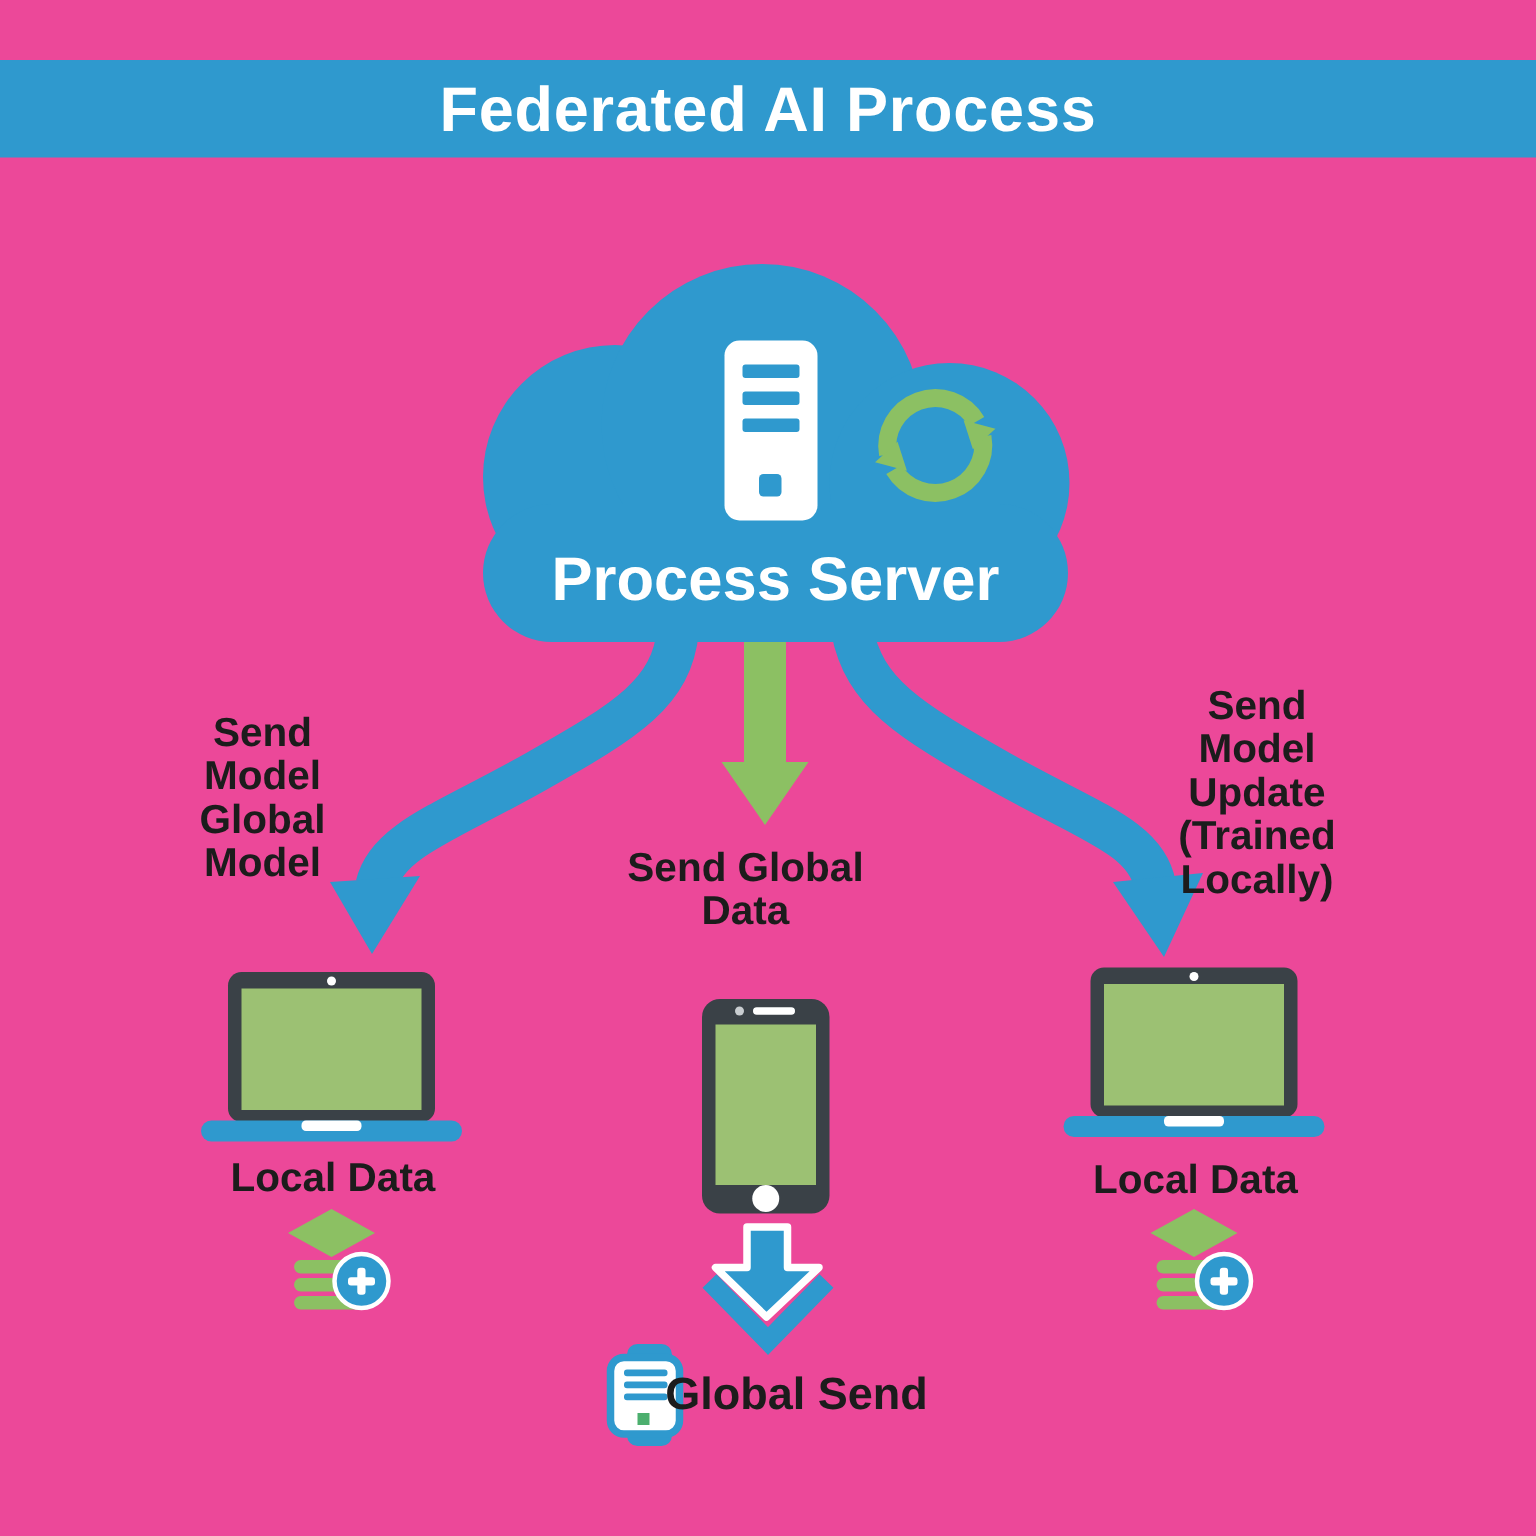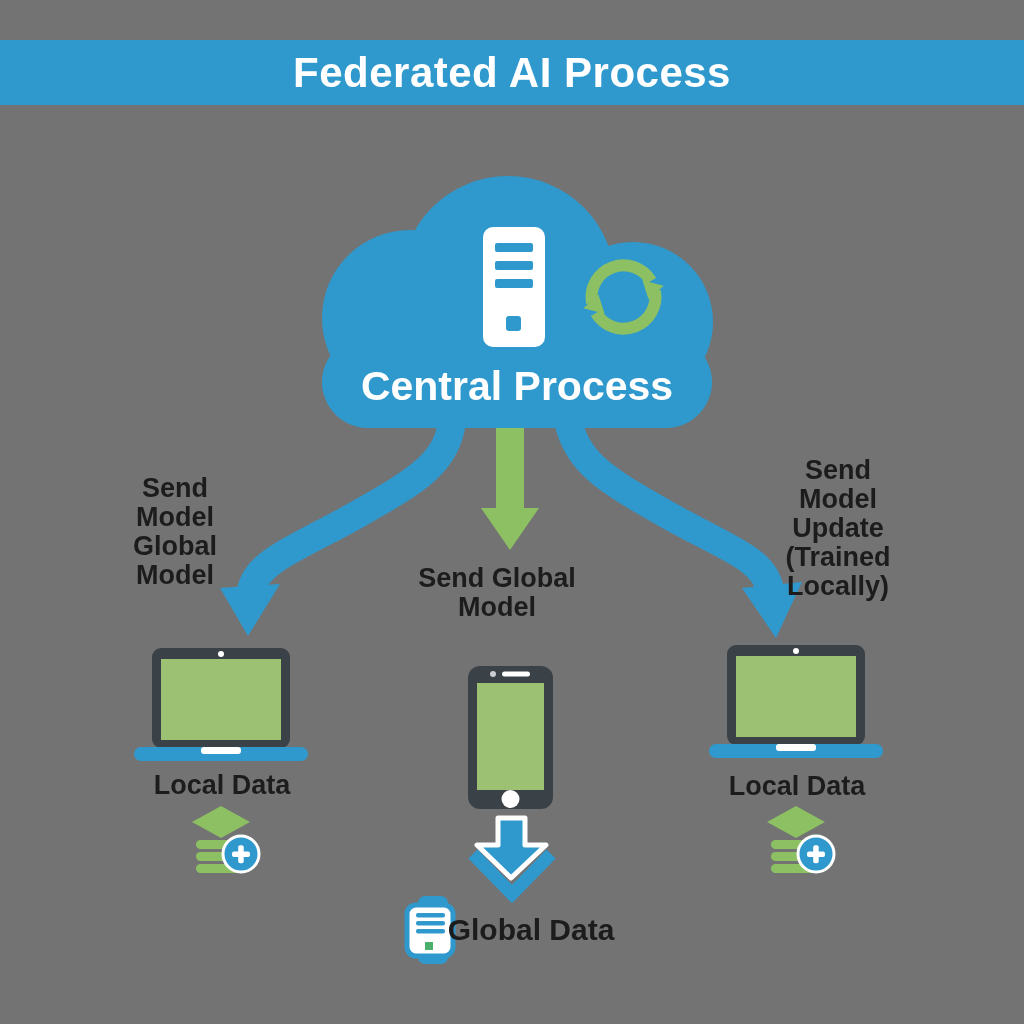--- a/index.html
+++ b/index.html
@@ -1,17 +1,17 @@
 <!DOCTYPE html>
 <html style="--blue: #2F99CE; --green: #8CC063; --screen_green: #9CC173; --device_dark: #3A4147; --status_green: #4CAF6E; --text: #1C1C1C;"><head>
 <meta charset="utf-8">
 <style>
   html,body { margin:0; padding:0; background:#ffffff; }
   .stage {
-    position:relative; width:1024px; height:1024px; background:#737373;
+    position:relative; width:1024px; height:1024px; background:#ec4899;
     font-family:"Liberation Sans", sans-serif; overflow:hidden;
   }
   .banner {
     position:absolute; left:0; top:40px; width:1024px; height:65px;
     background:var(--blue,#2F99CE); display:flex; align-items:center; justify-content:center;
   }
   .banner h1 {
     margin:0; color:#ffffff; font-size:42px; font-weight:700; letter-spacing:0.5px;
   }
   svg.layer { position:absolute; left:0; top:0; }
@@ -139,29 +139,29 @@
     <g transform="translate(405,895)">
       <rect x="13" y="1" width="30" height="68" rx="7" class="f-blue"></rect>
       <rect x="2" y="10" width="46" height="51" rx="9" class="f-white" stroke-width="5" stroke="var(--blue,#2F99CE)"></rect>
       <rect x="11" y="18" width="29" height="4.5" rx="2" class="f-blue"></rect>
       <rect x="11" y="26" width="29" height="4.5" rx="2" class="f-blue"></rect>
       <rect x="11" y="34" width="29" height="4.5" rx="2" class="f-blue"></rect>
       <rect x="20" y="47" width="8" height="8" class="f-dot"></rect>
     </g>
   </svg>
 
-  <div class="cloud-label">Central Process</div>
+  <div class="cloud-label">Process Server</div>
   <div class="lbl lbl-left">Send
 Model
 Global
 Model</div>
   <div class="lbl lbl-middle">Send Global
-Model</div>
+Data</div>
   <div class="lbl lbl-right">Send
 Model
 Update
 (Trained
 Locally)</div>
   <div class="lbl lbl-local-left">Local Data</div>
   <div class="lbl lbl-local-right">Local Data</div>
-  <div class="lbl lbl-global">Global Data</div>
+  <div class="lbl lbl-global">Global Send</div>
 
 </div>
 
 </body></html>

